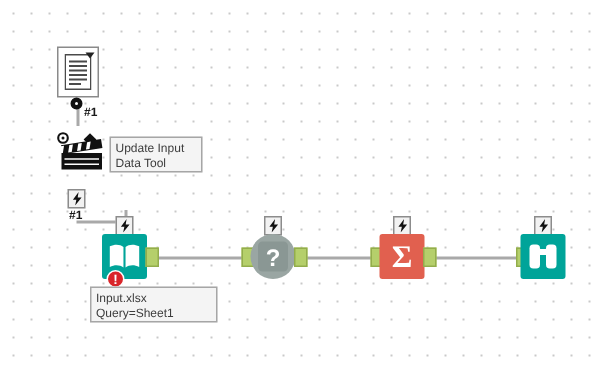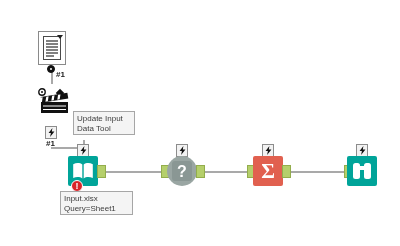--- a/index.html
+++ b/index.html
@@ -194,21 +194,21 @@
       </g>
 
       <rect x="4" y="14" width="27" height="11" fill="#111"></rect>
       <g stroke="#ffffff" stroke-width="1">
         <line x1="6" y1="18" x2="29" y2="18"></line>
         <line x1="6" y1="21.5" x2="29" y2="21.5"></line>
       </g>
     </svg>
   </div>
 
-  <div class="annot" style="left:73px; top:91px; width:62px; height:24px;margin-top:20px;">Update Input
+  <div class="annot" style="left:73px; top:91px; width:62px; height:24px;">Update Input
 Data Tool</div>
 
   <div class="bolt-badge" style="left:45px; top:126px;">
     <svg width="7" height="9" viewBox="0 0 7 9">
       <polygon points="4.4,0 0.6,5.1 2.9,5.1 2.1,9 6.4,3.6 3.8,3.6" fill="#111"></polygon>
     </svg>
   </div>
 
   <div class="conn-label" style="left:46px; top:139px;">#1</div>
 
@@ -222,21 +222,21 @@
     <div class="tool-sq teal">
       <svg width="22" height="18" viewBox="0 0 22 18">
         <path d="M1.2 2.2 C4.5 0.6 8 0.8 10.3 2.6 L10.3 16.4 C8 14.6 4.5 14.4 1.2 16 Z" fill="#ffffff"></path>
         <path d="M20.8 2.2 C17.5 0.6 14 0.8 11.7 2.6 L11.7 16.4 C14 14.6 17.5 14.4 20.8 16 Z" fill="#ffffff"></path>
       </svg>
     </div>
   </div>
   <div class="anchor" style="left:97px; top:165px;"></div>
   <div class="err-badge" style="left:71px; top:180px;">!</div>
 
-  <div class="annot" style="left:60px; top:191px; width:73px; height:24px;">Input.xlsx
+  <div class="annot" style="left:60px; top:191px; width:85px; height:24px;">Input.xlsx
 Query=Sheet1</div>
 
   <div class="bolt-badge" style="left:176px; top:144px;">
     <svg width="7" height="9" viewBox="0 0 7 9">
       <polygon points="4.4,0 0.6,5.1 2.9,5.1 2.1,9 6.4,3.6 3.8,3.6" fill="#111"></polygon>
     </svg>
   </div>
   <div class="anchor" style="left:161px; top:165px;"></div>
   <div class="tool" style="left:167px; top:156px;">
     <div class="gray-circle">

